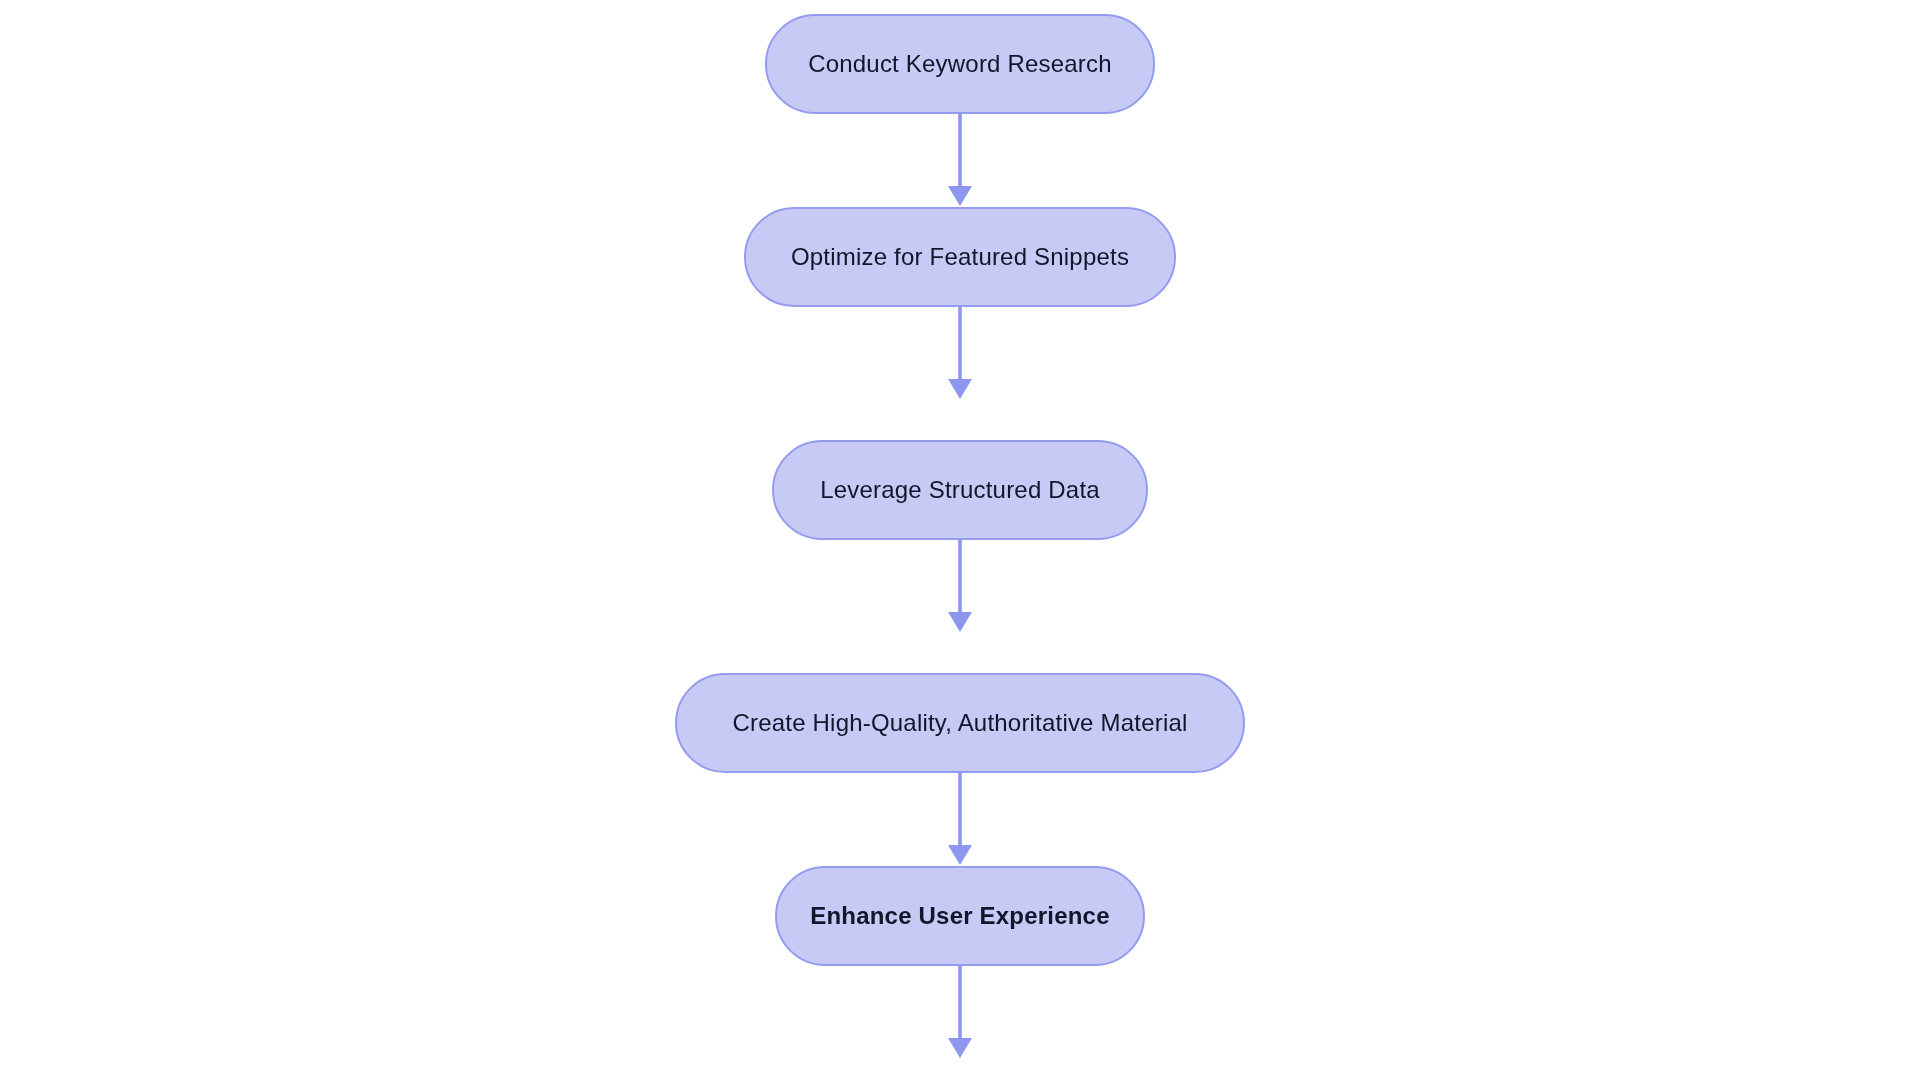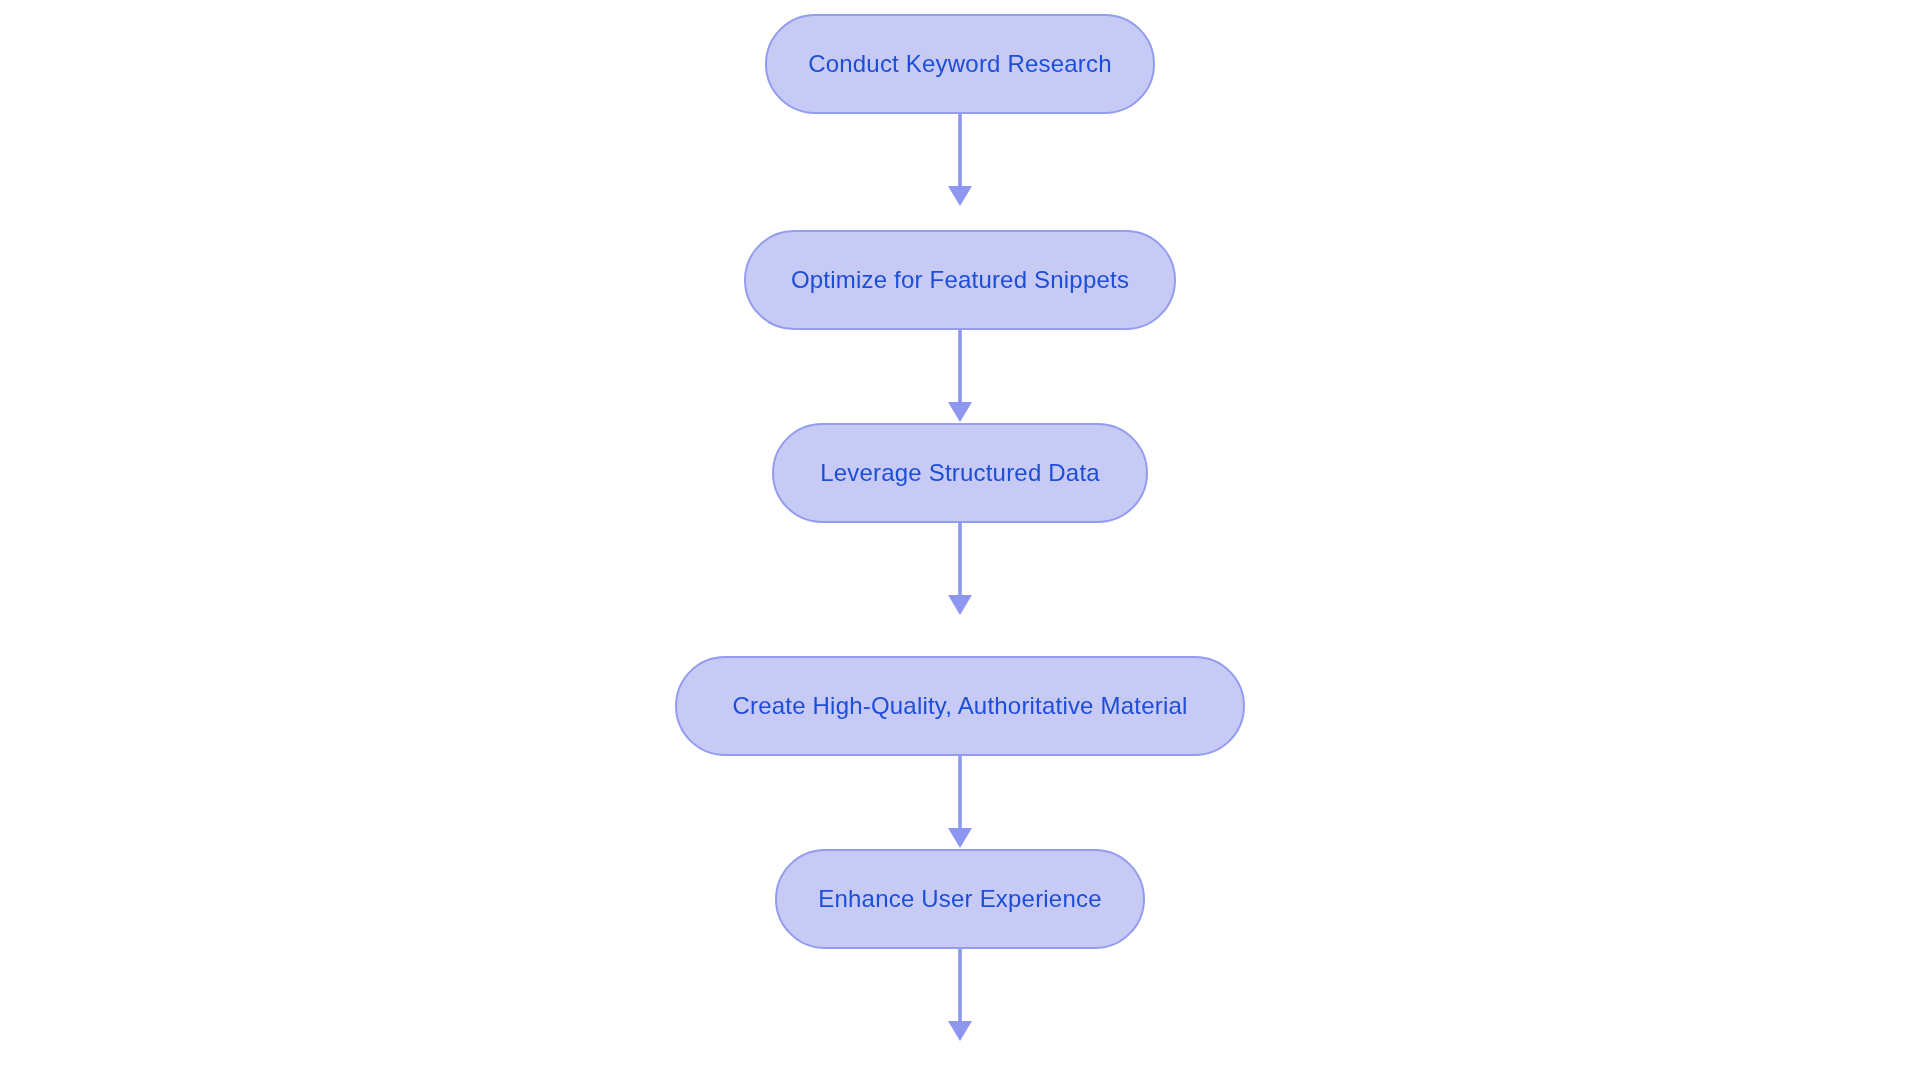--- a/index.html
+++ b/index.html
@@ -20,36 +20,36 @@
     align-items: center;
     padding-top: 14px;
     box-sizing: border-box;
   }
   .node {
     box-sizing: border-box;
     height: 100px;
     border-radius: 50px;
     background: #c7caf5;
     border: 2px solid #939cef;
-    color: #1d4ed8;
+    color: #0f172a;
     font-size: 24px;
     font-weight: 400;
     letter-spacing: 0.2px;
     display: flex;
     align-items: center;
     justify-content: center;
     white-space: nowrap;
     flex: 0 0 auto;
   }
   
   .node:nth-of-type(1) { width: 390px; }
-  .node:nth-of-type(3) { width: 432px; margin-top: 23px; }
-  .node:nth-of-type(5) { width: 376px; }
+  .node:nth-of-type(3) { width: 432px; }
+  .node:nth-of-type(5) { width: 376px; margin-top: 40px; }
   .node:nth-of-type(7) { width: 570px; margin-top: 40px; }
-  .node:nth-of-type(9) { width: 370px; }
+  .node:nth-of-type(9) { width: 370px; font-weight: bold; }
   .node:nth-of-type(11){ width: 446px; }
   .arrow {
     height: 93px;
     width: 26px;
     flex: 0 0 auto;
     display: flex;
     align-items: flex-start;
     justify-content: center;
   }
   .arrow svg { display: block; }

